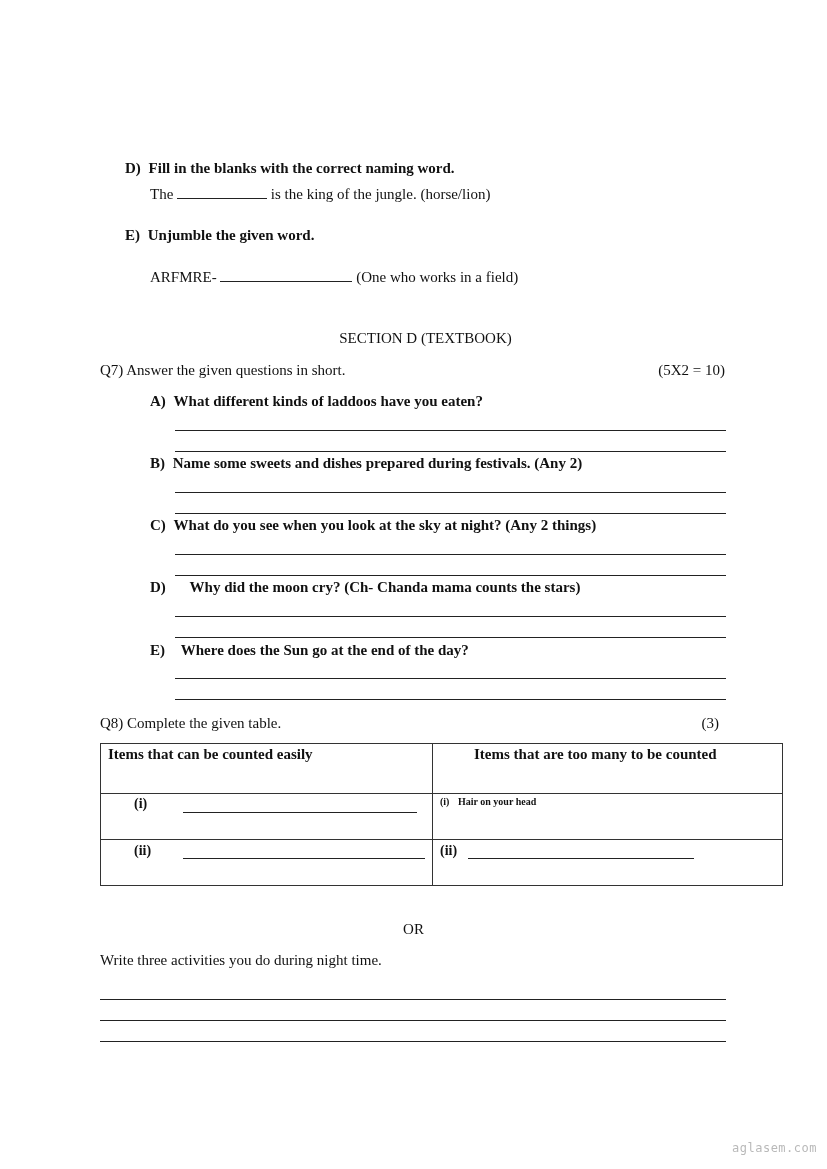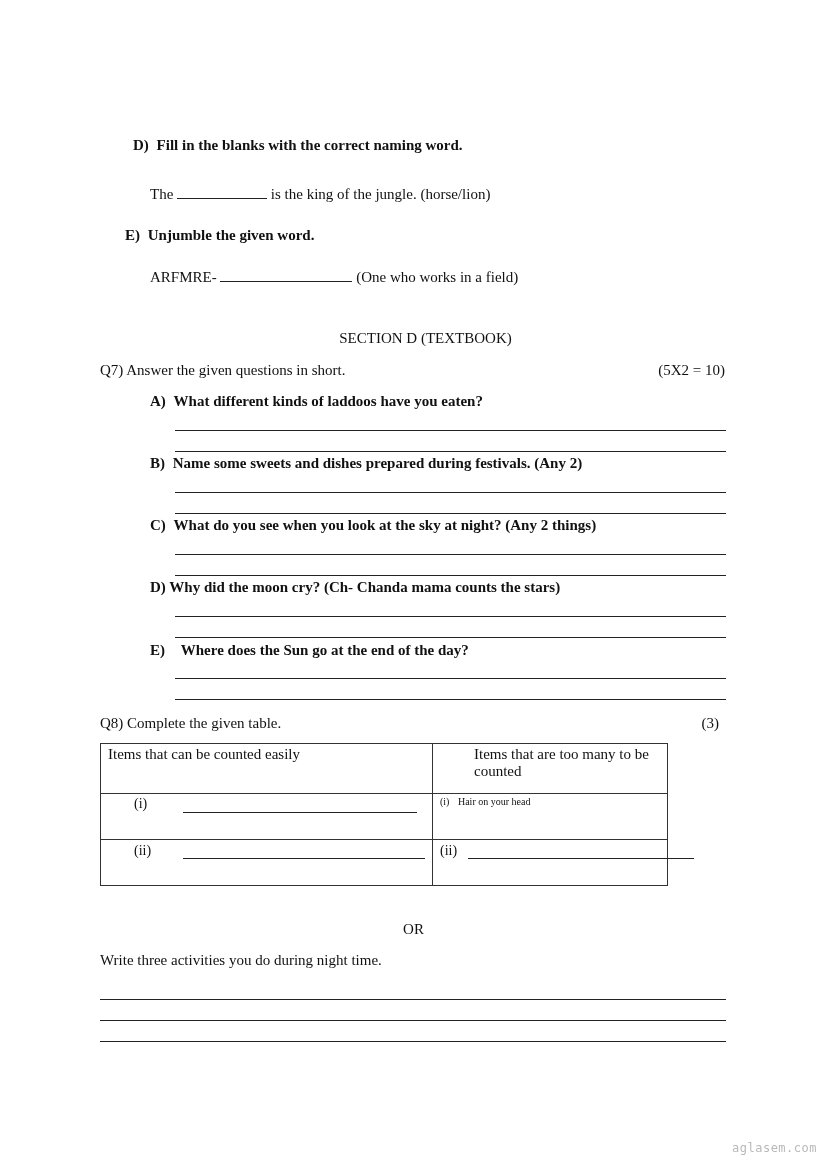--- a/index.html
+++ b/index.html
@@ -3,29 +3,29 @@
 <meta charset="utf-8">
 <style>
   html, body { margin: 0; padding: 0; background: #ffffff; }
   body { width: 827px; height: 1169px; position: relative; overflow: hidden;
          font-family: "Liberation Serif", "DejaVu Serif", serif; color: #111; }
   .abs { position: absolute; }
   .bold { font-weight: bold; }
   .t15 { font-size: 15px; line-height: 18px; }
   .rule { position: absolute; height: 0; border-top: 1px solid #222; }
   .blank { display: inline-block; border-bottom: 1px solid #222; height: 14px; vertical-align: baseline; }
-  table.grid { position: absolute; left: 100px; top: 743px; width: 568px; border-collapse: collapse; }
+  table.grid { position: absolute; left: 100px; top: 743px; width: 683px; border-collapse: collapse; font-weight: bold; }
   table.grid td { border: 1px solid #333; vertical-align: top; font-size: 15px; padding: 0; position: relative; }
   .watermark { position: absolute; right: 10px; top: 1141px; font-family: "DejaVu Sans Mono", monospace;
                font-size: 12px; color: #b9b9b9; letter-spacing: 0.5px; }
 </style>
 </head>
 <body>
 
-<div class="abs t15 bold" style="left:125px; top:136px;margin-left:8px;">
+<div class="abs t15 bold" style="left:125px; top:159px;">
   <span>D)</span>
   <span style="margin-left:4px;">Fill in the blanks with the correct naming word.</span>
 </div>
 <div class="abs t15" style="left:150px; top:184px;">
   <span>The</span>
   <span class="blank" style="width:90px;"></span>
   <span>is the king of the jungle. (horse/lion)</span>
 </div>
 
 <div class="abs t15 bold" style="left:125px; top:226px;">
@@ -62,21 +62,21 @@
 
 <div class="abs t15 bold" style="left:150px; top:516px;">
   <span>C)</span>
   <span style="margin-left:4px;">What do you see when you look at the sky at night? (Any 2 things)</span>
 </div>
 <div class="rule" style="left:175px; width:551px; top:554px;"></div>
 <div class="rule" style="left:175px; width:551px; top:575px;"></div>
 
 <div class="abs t15 bold" style="left:150px; top:578px;">
   <span>D)</span>
-  <span style="margin-left:0;">Why did the moon cry? (Ch- Chanda mama counts the stars)</span>
+  <span style="margin-left:20px;">Why did the moon cry? (Ch- Chanda mama counts the stars)</span>
 </div>
 <div class="rule" style="left:175px; width:551px; top:616px;"></div>
 <div class="rule" style="left:175px; width:551px; top:637px;"></div>
 
 <div class="abs t15 bold" style="left:150px; top:641px;">
   <span>E)</span>
   <span style="margin-left:12px;">Where does the Sun go at the end of the day?</span>
 </div>
 <div class="rule" style="left:175px; width:551px; top:678px;"></div>
 <div class="rule" style="left:175px; width:551px; top:699px;"></div>

